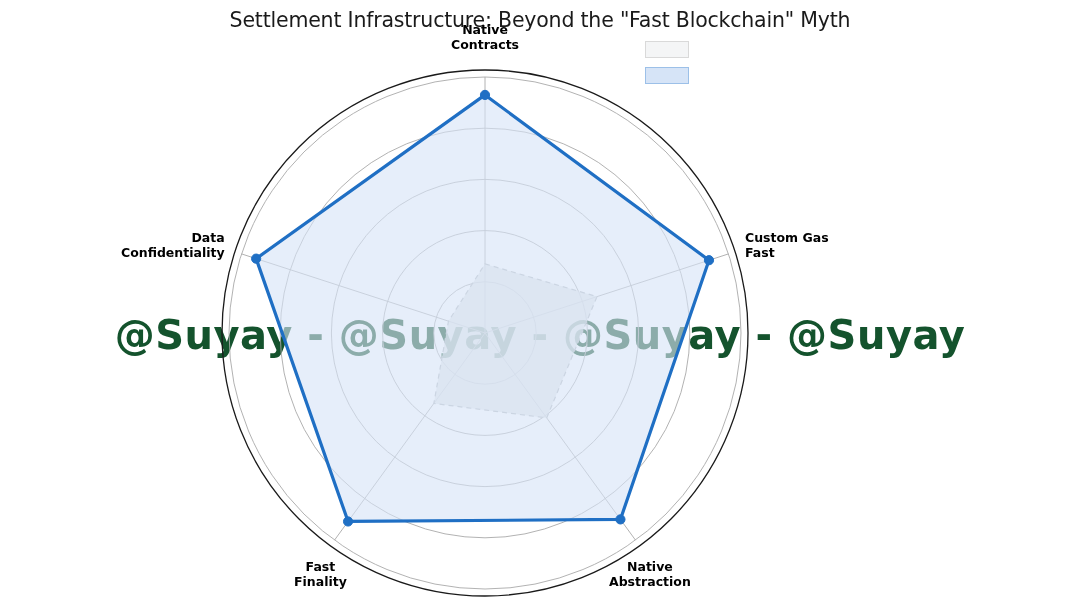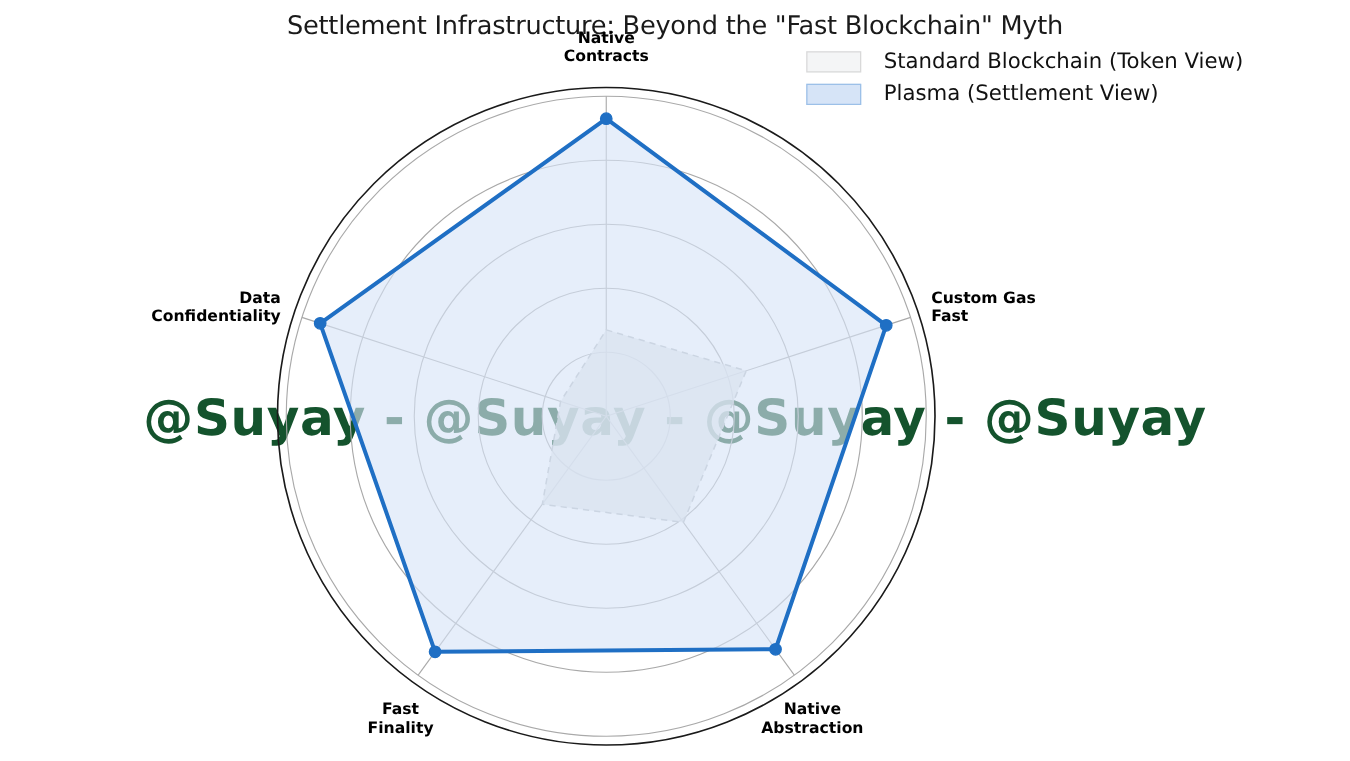--- a/index.html
+++ b/index.html
@@ -142,21 +142,19 @@
       </div>
       <div class="axis-label r" style="left: 121px; top: 231px;">
         <div>Data</div>
         <div>Confidentiality</div>
       </div>
     </div>
 
   <div id="legend">
       <div class="legend-row">
         <span class="legend-swatch" style="background: rgb(244, 245, 246); border: 1px solid rgb(217, 217, 217);"></span>
-        <span class="legend-label">Standard Blockchain (Token View)</span>
       </div>
       <div class="legend-row">
         <span class="legend-swatch" style="background: rgb(214, 228, 247); border: 1px solid rgb(156, 192, 232);"></span>
-        <span class="legend-label">Plasma (Settlement View)</span>
       </div>
     </div>
 
 </div>
 
 </body></html>

